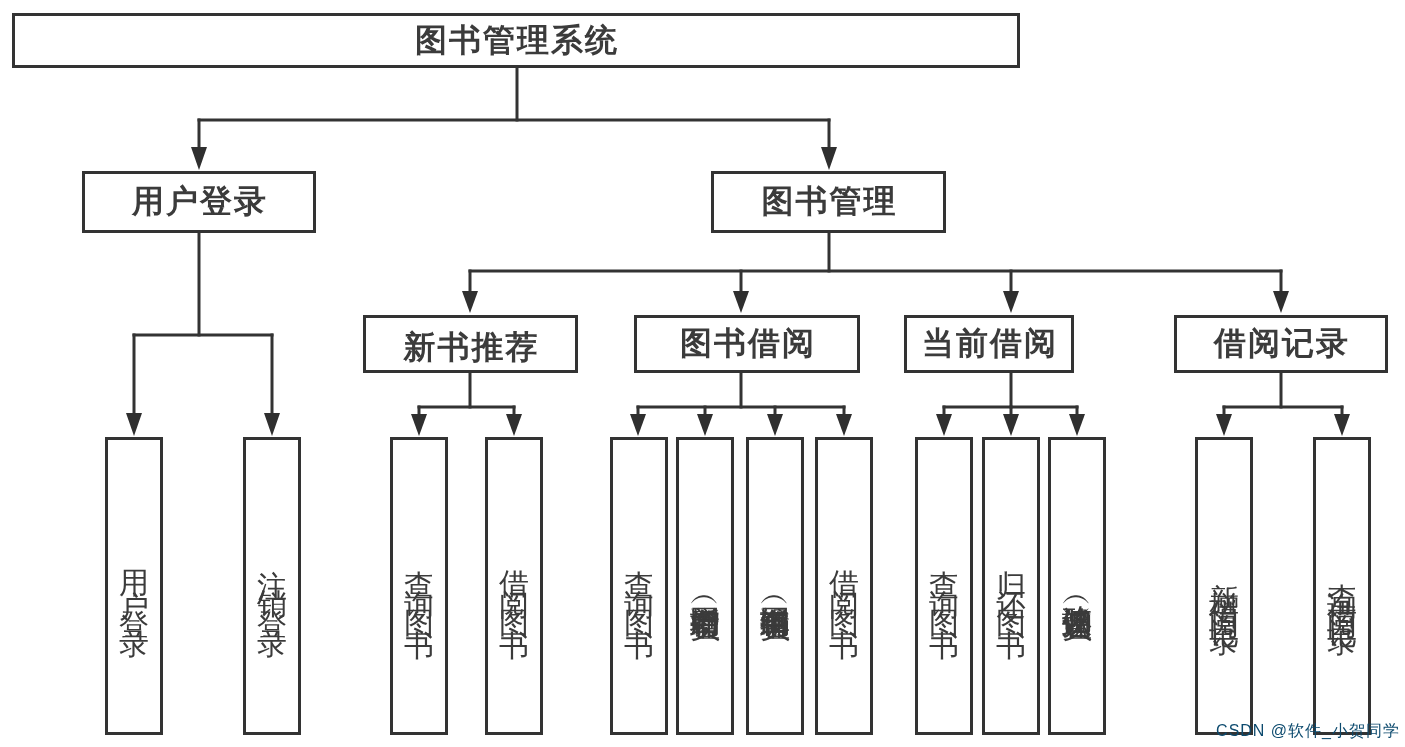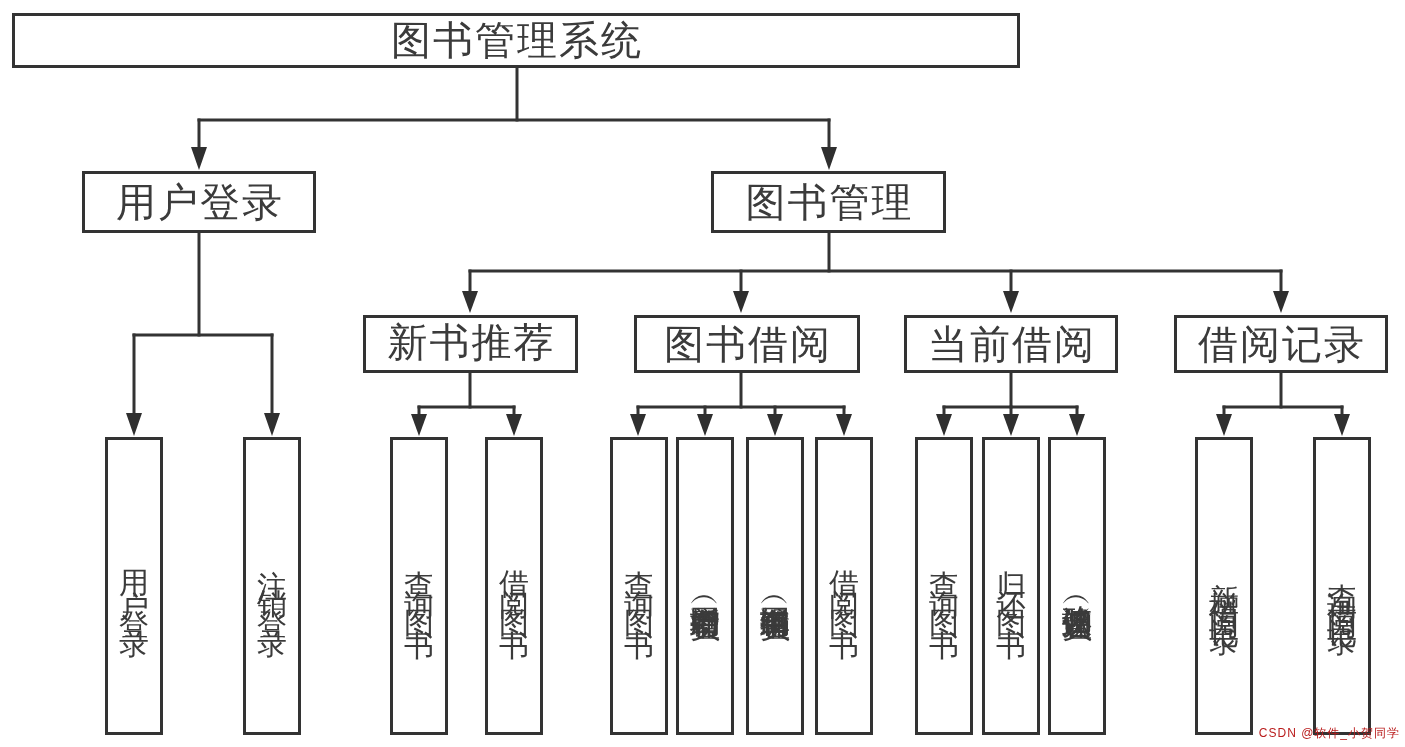--- a/index.html
+++ b/index.html
@@ -24,25 +24,26 @@
   .box {
     position: absolute;
     box-sizing: border-box;
     background: #ffffff;
     border: 3px solid #333333;
     display: flex;
     align-items: center;
     justify-content: center;
   }
   .box .hlabel {
-    font-size: 40px;
+    font-size: 32px;
     color: #3b3b3b;
     letter-spacing: 2px;
     white-space: nowrap;
     text-indent: 2px;
+    font-weight: bold;
   }
   .leaf {
     position: absolute;
     box-sizing: border-box;
     background: #ffffff;
     border: 3px solid #333333;
     width: 58px;
     height: 298px;
     top: 437px;
     display: flex;
@@ -57,22 +58,22 @@
     line-height: 1;
     white-space: nowrap;
   }
   .leaf.short .vlabel { letter-spacing: 20px; }
   .leaf.med   .vlabel { letter-spacing: 9px; }
   .leaf.long  .vlabel { letter-spacing: 1px; }
   .watermark {
     position: absolute;
     right: 5px;
     bottom: 5px;
-    font-size: 12px;
-    color: #b91c1c;
+    font-size: 16px;
+    color: #0c4a6e;
     letter-spacing: 1px;
   }
 </style>
 </head>
 <body>
 
 <div class="canvas">
 
   <svg class="connectors" viewBox="0 0 1405 747" xmlns="http://www.w3.org/2000/svg">
     <g stroke="#333333" stroke-width="3" stroke-linecap="square" fill="none">
@@ -150,21 +151,21 @@
   <div class="box" style="left:711px; top:171px; width:235px; height:62px;">
     <span class="hlabel">图书管理</span>
   </div>
 
   <div class="box" style="left:363px; top:315px; width:215px; height:58px;align-items:flex-end;">
     <span class="hlabel">新书推荐</span>
   </div>
   <div class="box" style="left:634px; top:315px; width:226px; height:58px;">
     <span class="hlabel">图书借阅</span>
   </div>
-  <div class="box" style="left:904px; top:315px; width:214px; height:58px;">
+  <div class="box" style="left:904px; top:315px; width:170px; height:58px;">
     <span class="hlabel">当前借阅</span>
   </div>
   <div class="box" style="left:1174px; top:315px; width:214px; height:58px;">
     <span class="hlabel">借阅记录</span>
   </div>
 
   <div class="leaf short" style="left:105px;">
     <span class="vlabel">用户登录</span>
   </div>
   <div class="leaf short" style="left:243px;">

